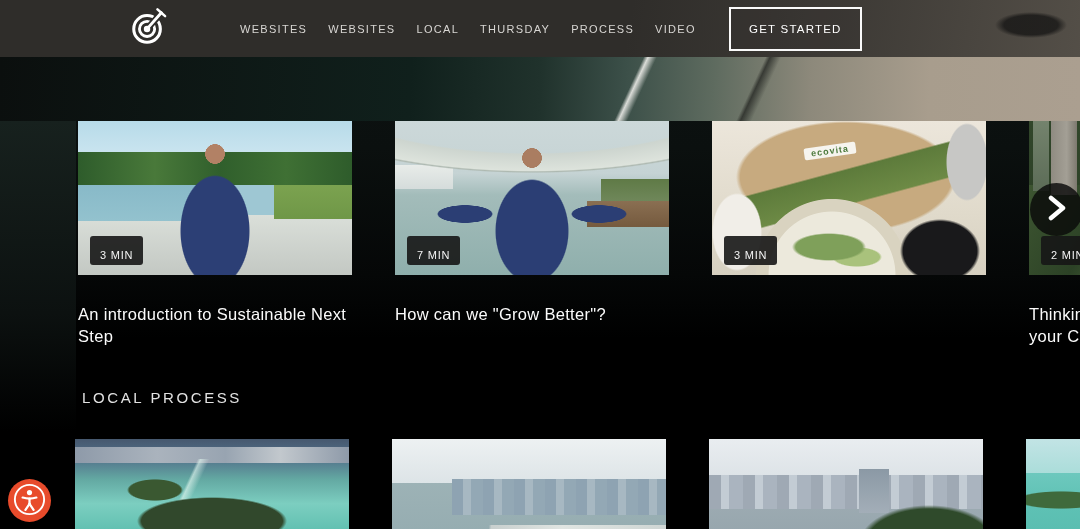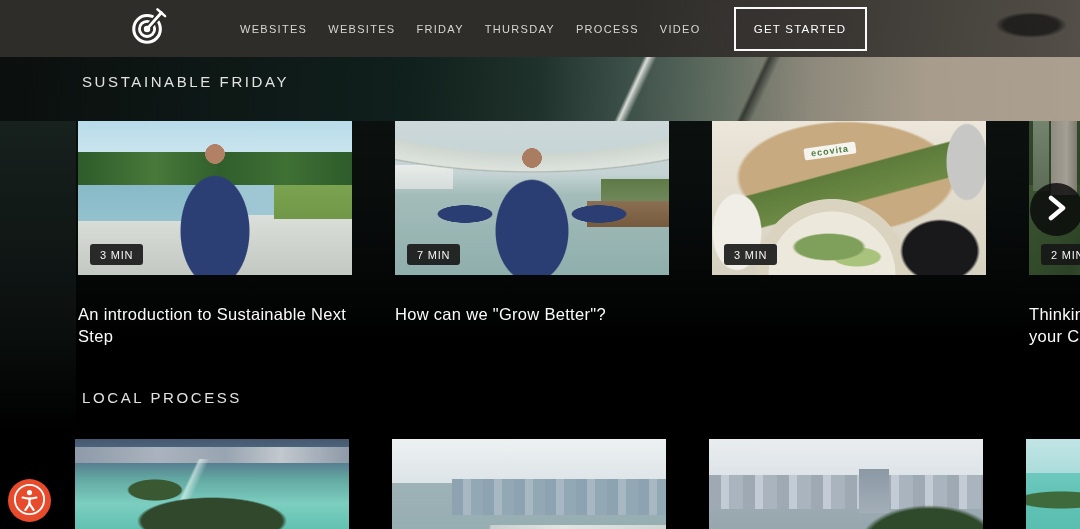--- a/index.html
+++ b/index.html
@@ -50,21 +50,21 @@
   .sec-title.s2 { left:82px; top:389px; }
 
   
   .row { position:absolute; display:flex; gap:43px; }
   .row1 { left:78px; top:121px; }
   .row2 { left:75px; top:439px; }
   .card { width:274px; flex:none; }
   .thumb { width:274px; height:154px; position:relative; background-repeat:no-repeat; }
   .badge {
     position:absolute; left:12px; bottom:10px; background:rgba(22,22,22,.9); color:#f4f4f4;
-    font-size:11px; letter-spacing:.8px; padding:5px 10px 4px; border-radius:3px;
+    font-size:11px; letter-spacing:.8px; padding:13px 10px 4px; border-radius:3px;
   }
   .card-title { margin-top:28px; font-size:16.5px; line-height:1.35; color:#fbfbfb; letter-spacing:.3px; font-weight:400; }
   .card-title span { display:block; white-space:nowrap; }
 
   
   .thumb-a { background:
     radial-gradient(circle closest-side,#b28165 97%,rgba(178,129,101,0)) 127px 22px/20px 22px no-repeat,
     radial-gradient(ellipse closest-side,#2c3f75 97%,rgba(44,63,117,0)) 102px 54px/70px 112px no-repeat,
     linear-gradient(180deg,#b7dbe9,#c9e4ef) 0 0/274px 31px no-repeat,
     linear-gradient(90deg,#2e5c2b,#49793a 28%,#305f2c 52%,#3f7034 76%,#2e5c2b) 0 28px/274px 36px no-repeat,
@@ -164,29 +164,28 @@
           <circle cx="19" cy="22" r="3.4" fill="#fff"></circle>
           <line x1="19" y1="22" x2="34" y2="5" stroke="#fff" stroke-width="3" stroke-linecap="round"></line>
           <line x1="30" y1="1.5" x2="34" y2="5" stroke="#fff" stroke-width="2.6" stroke-linecap="round"></line>
           <line x1="34" y1="5" x2="38" y2="8.5" stroke="#fff" stroke-width="2.6" stroke-linecap="round"></line>
         </svg>
       </span>
     </a>
     <nav class="nav">
       <a href="#">WEBSITES</a>
       <a href="#">WEBSITES</a>
-      <a href="#">FRIDAY</a>
+      <a href="#">LOCAL</a>
       <a href="#">THURSDAY</a>
       <a href="#">PROCESS</a>
       <a href="#">VIDEO</a>
     </nav>
     <a href="#" class="cta">GET STARTED</a>
   </header>
 
-  <h2 class="sec-title s1">SUSTAINABLE FRIDAY</h2>
 
   <div class="row row1">
 
     <div class="card">
       <div class="thumb thumb-a">
         <span class="badge">3 MIN</span>
       </div>
       <div class="card-title">An introduction to Sustainable Next Step</div>
     </div>
 

